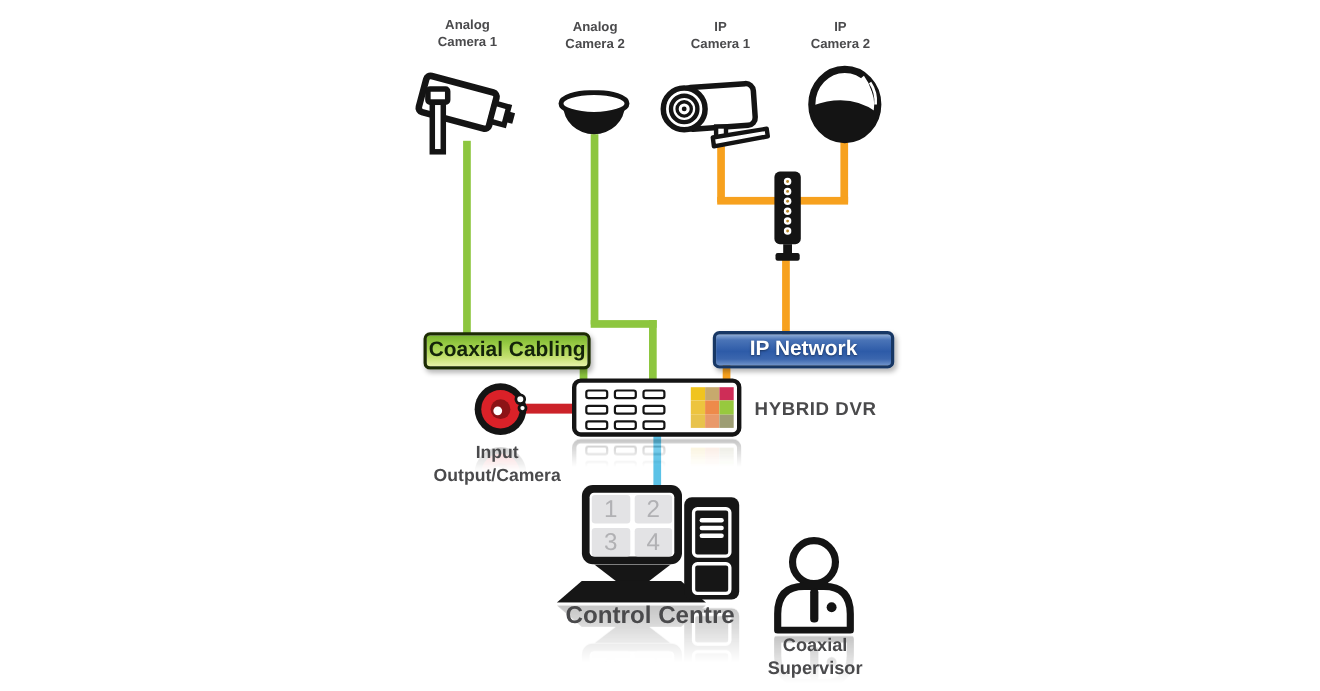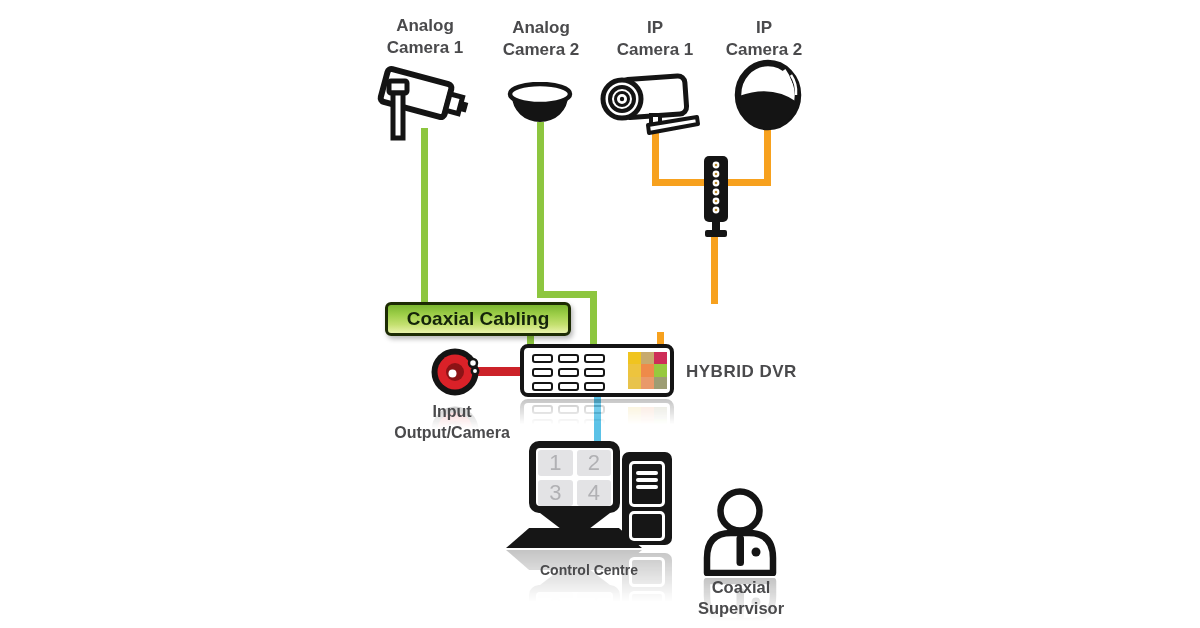--- a/index.html
+++ b/index.html
@@ -5,29 +5,29 @@
   html,body{margin:0;padding:0;background:#fff;}
   .stage{position:relative;width:1200px;height:628px;background:#fff;overflow:hidden;
          font-family:"Liberation Sans",sans-serif;}
   
   .cable{position:absolute;z-index:1;}
   .c-green{background:#8dc63f;}
   .c-orange{background:#f7a11e;}
   .c-red{background:#cc2229;}
   .c-blue{background:#5bc2e7;}
   
-  .lbl{position:absolute;color:#4a4a4c;font-weight:700;font-size:17px;line-height:1.3;
+  .lbl{position:absolute;color:#4a4a4c;font-weight:700;font-size:12px;line-height:1.3;
        text-align:center;z-index:5;white-space:nowrap;}
   .lbl span{display:block;}
   .lbl-left{text-align:left;}
   
   .tagbox{position:absolute;height:34px;border-radius:6px;display:flex;align-items:center;
           justify-content:center;font-weight:700;font-size:19px;box-sizing:border-box;
           box-shadow:2px 3px 5px rgba(0,0,0,.28);z-index:2;}
-  .coax{left:385px;top:302px;width:186px;border:3px solid #1c2b03;color:#14240a;
+  .coax{left:385px;top:302px;width:152px;border:3px solid #1c2b03;color:#14240a;
         background:linear-gradient(180deg,#7ab62f 0%,#9fcf4a 35%,#c4e070 70%,#e9f2ab 100%);}
   .ipnet{left:648px;top:301px;width:165px;border:3px solid #173764;color:#fff;
          text-shadow:0 1px 2px rgba(0,0,0,.45);
          background:linear-gradient(180deg,#8fadd6 0%,#4a74b7 18%,#2d5ba8 55%,#3b66ae 80%,#6e92c9 100%);}
   
   .dvr{position:absolute;left:520px;top:344px;width:154px;height:53px;background:#fff;
        border:4px solid #141414;border-radius:8px;box-sizing:border-box;z-index:2;}
   .slots{position:absolute;left:8px;top:6px;display:grid;grid-template-columns:repeat(3,21px);
          grid-auto-rows:9px;gap:5px;}
   .slot{border:2px solid #141414;border-radius:3px;background:#fff;box-sizing:border-box;}
@@ -145,20 +145,23 @@
         <circle cx="19" cy="49" r="1.3"></circle>
         <circle cx="19" cy="58" r="1.3"></circle>
     </g>
     <rect x="15" y="70" width="8" height="10" fill="#141414"></rect>
     <rect x="8" y="78" width="22" height="7" rx="2" fill="#141414"></rect>
   </svg>
 
   <div class="tagbox coax">
     <span>Coaxial Cabling</span>
   </div>
+  <div class="tagbox ipnet">
+    <span>IP Network</span>
+  </div>
 
   <div class="dvr reflect">
     <div class="slots">
       <div class="slot"></div>
         <div class="slot"></div>
         <div class="slot"></div>
       <div class="slot"></div>
         <div class="slot"></div>
         <div class="slot"></div>
       <div class="slot"></div>
@@ -207,21 +210,21 @@
     <div class="mbase"></div>
     <div class="tower">
       <div class="tp1">
         <div class="vent"></div>
         <div class="vent"></div>
         <div class="vent"></div>
       </div>
       <div class="tp2"></div>
     </div>
   </div>
-  <div class="lbl" style="left:514px;top:561px;width:150px;font-size:14px;">
+  <div class="lbl" style="left:514px;top:545px;width:150px;font-size:22px;">
     <span>Control Centre</span>
   </div>
 
   <svg class="icon reflect" style="left:698px;top:486px;" width="86" height="90" viewBox="0 0 86 90">
     <circle cx="42" cy="25" r="19.5" fill="#fff" stroke="#141414" stroke-width="6.5"></circle>
     <path d="M9 87 L9 72 Q9 47 33 47 L51 47 Q75 47 75 72 L75 87 Z" fill="#fff" stroke="#141414" stroke-width="6.5" stroke-linejoin="round"></path>
     <rect x="38.5" y="49" width="7.5" height="31" rx="3.5" fill="#141414"></rect>
     <circle cx="58" cy="66" r="4.5" fill="#141414"></circle>
   </svg>
   <div class="lbl" style="left:666px;top:577px;width:150px;font-size:16.5px;">

